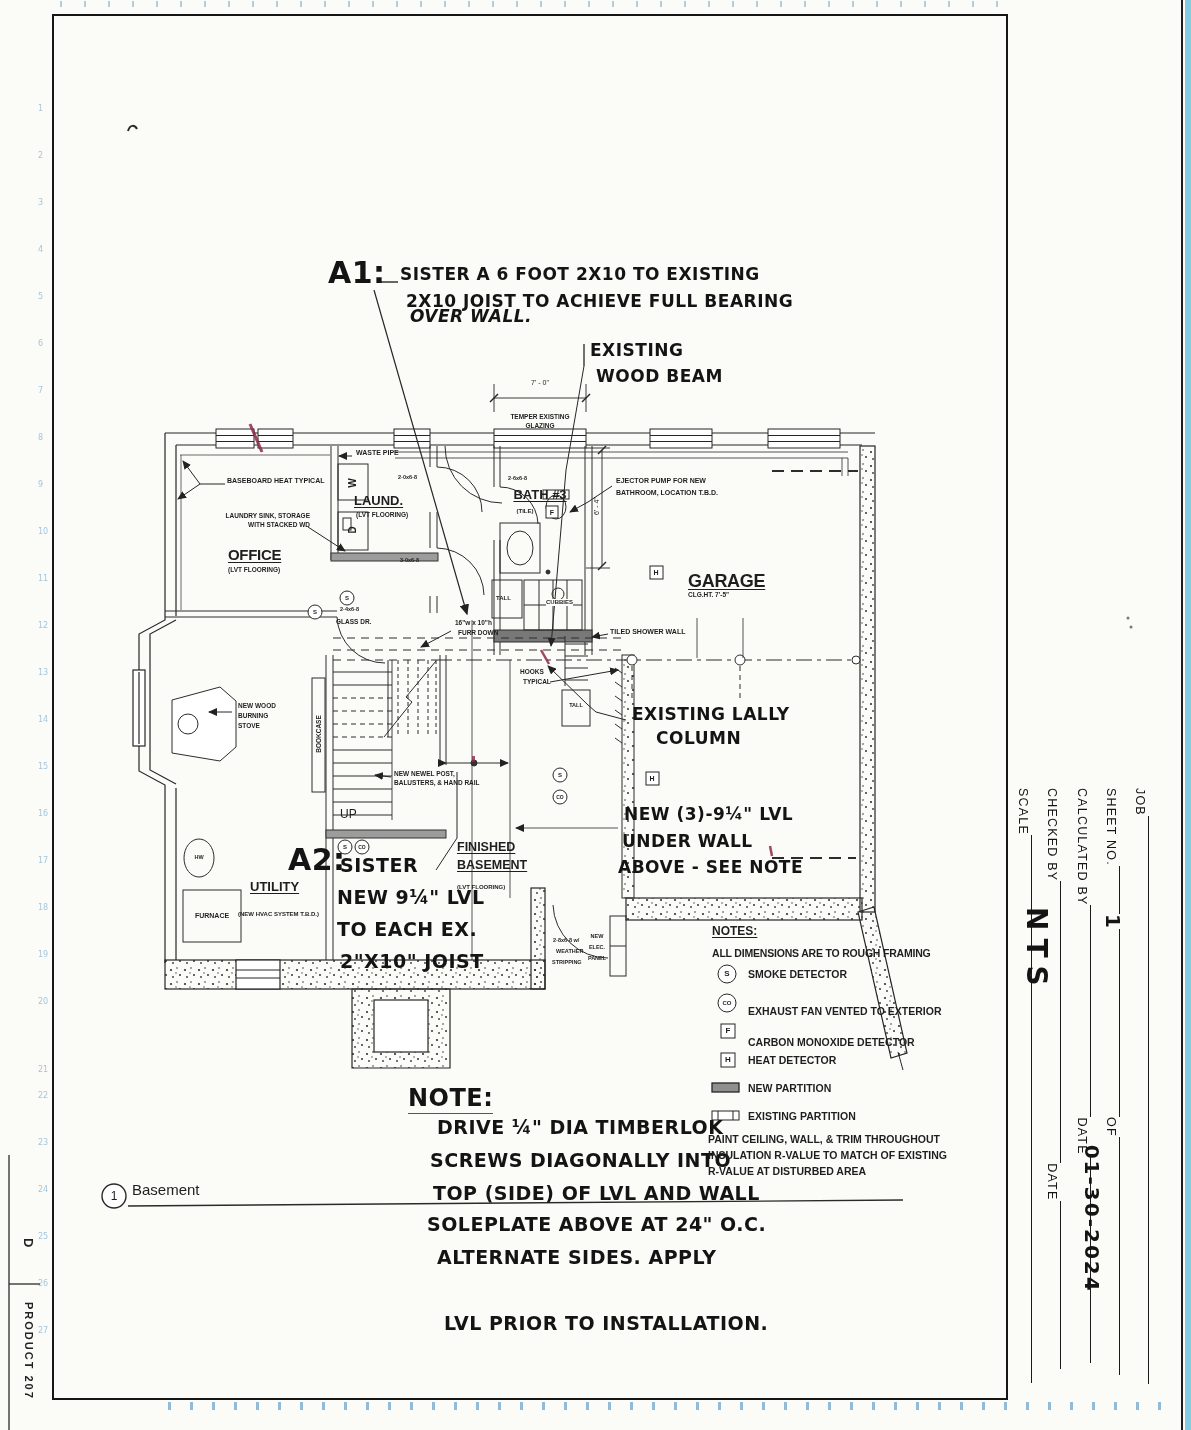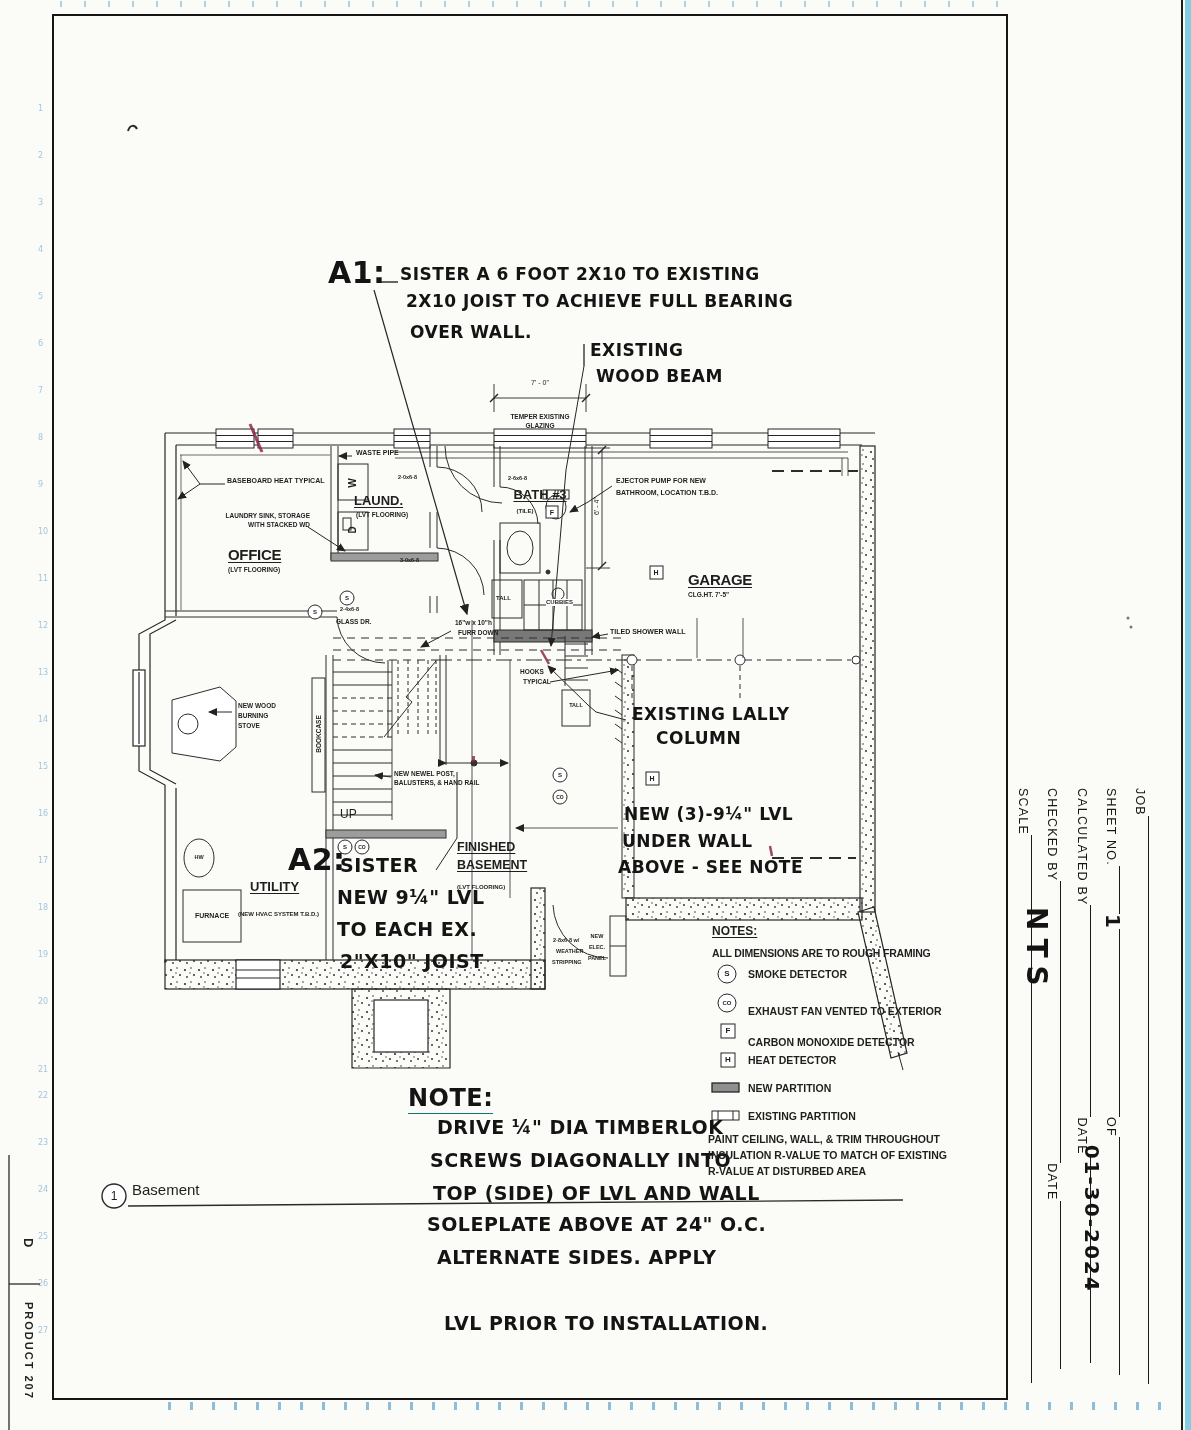--- a/index.html
+++ b/index.html
@@ -361,21 +361,21 @@
   <div class="lb" style="left:400px;top:557px;font-size:5.5px;">3-0x6-8</div>
   <div class="lb c" style="left:540px;top:413px;font-size:6.5px;">TEMPER EXISTING</div>
   <div class="lb c" style="left:540px;top:422px;font-size:6.5px;">GLAZING</div>
   <div class="lb c" style="left:540px;top:379px;font-size:7px;font-weight:normal;">7' - 0"</div>
   <div class="lb ru c" style="left:540px;top:488px;font-size:13px;">BATH #3</div>
   <div class="lb c" style="left:525px;top:508px;font-size:6px;">(TILE)</div>
   <div class="lb" style="left:508px;top:475px;font-size:5.5px;">2-6x6-8</div>
   <div class="lb" style="left:616px;top:477px;font-size:7px;">EJECTOR PUMP FOR NEW</div>
   <div class="lb" style="left:616px;top:489px;font-size:7px;">BATHROOM, LOCATION T.B.D.</div>
   <div class="lb cvr" style="left:596px;top:506px;font-size:7px;font-weight:normal;position:absolute;">6' - 4"</div>
-  <div class="lb ru" style="left:688px;top:571px;font-size:15px;letter-spacing:-.3px;">GARAGE</div>
+  <div class="lb ru" style="left:688px;top:571px;font-size:18px;letter-spacing:-.3px;">GARAGE</div>
   <div class="lb" style="left:688px;top:591px;font-size:6.5px;">CLG.HT. 7'-5"</div>
   <div class="lb" style="left:610px;top:628px;font-size:7px;">TILED SHOWER WALL</div>
   <div class="lb" style="left:496px;top:595px;font-size:6px;">TALL</div>
   <div class="lb" style="left:546px;top:599px;font-size:6px;background:#fff;">CUBBIES</div>
   <div class="lb c" style="left:576px;top:702px;font-size:5.5px;">TALL</div>
   <div class="lb" style="left:520px;top:668px;font-size:6.5px;">HOOKS</div>
   <div class="lb" style="left:523px;top:678px;font-size:6.5px;">TYPICAL</div>
   <div class="lb" style="left:455px;top:619px;font-size:6.5px;">16"w x 10"h</div>
   <div class="lb" style="left:458px;top:629px;font-size:6.5px;">FURR DOWN</div>
   <div class="lb" style="left:340px;top:606px;font-size:5.5px;">2-4x6-8</div>
@@ -409,21 +409,21 @@
   <div class="lb cv" style="left:362px;top:847px;font-size:5px;position:absolute;">CO</div>
   <div class="lb cv" style="left:560px;top:775px;font-size:6px;position:absolute;">S</div>
   <div class="lb cv" style="left:560px;top:797px;font-size:5px;position:absolute;">CO</div>
   <div class="lb cv" style="left:552px;top:512px;font-size:7px;position:absolute;">F</div>
   <div class="lb cv" style="left:656px;top:572px;font-size:7px;position:absolute;">H</div>
   <div class="lb cv" style="left:652px;top:778px;font-size:7px;position:absolute;">H</div>
 
   <div class="hand" style="left:328px;top:258px;font-size:30px;">A1:</div>
   <div class="hand" style="left:400px;top:266px;font-size:17px;">SISTER A 6 FOOT 2X10 TO EXISTING</div>
   <div class="hand" style="left:406px;top:293px;font-size:17px;">2X10 JOIST TO ACHIEVE FULL BEARING</div>
-  <div class="hand" style="left:410px;top:324px;font-size:17px;">OVER WALL.</div>
+  <div class="hand" style="left:410px;top:308px;font-size:17px;font-style:italic;">OVER WALL.</div>
   <div class="hand" style="left:590px;top:342px;font-size:17px;">EXISTING</div>
   <div class="hand" style="left:596px;top:368px;font-size:17px;">WOOD BEAM</div>
   <div class="hand" style="left:632px;top:706px;font-size:17px;">EXISTING LALLY</div>
   <div class="hand" style="left:656px;top:730px;font-size:17px;">COLUMN</div>
   <div class="hand" style="left:624px;top:806px;font-size:17px;">NEW (3)-9¼" LVL</div>
   <div class="hand" style="left:622px;top:833px;font-size:17px;">UNDER WALL</div>
   <div class="hand" style="left:618px;top:859px;font-size:17px;">ABOVE - SEE NOTE</div>
   <div class="hand" style="left:288px;top:845px;font-size:30px;">A2:</div>
   <div class="hand" style="left:340px;top:856px;font-size:19px;">SISTER</div>
   <div class="hand" style="left:337px;top:888px;font-size:19px;">NEW 9¼" LVL</div>

